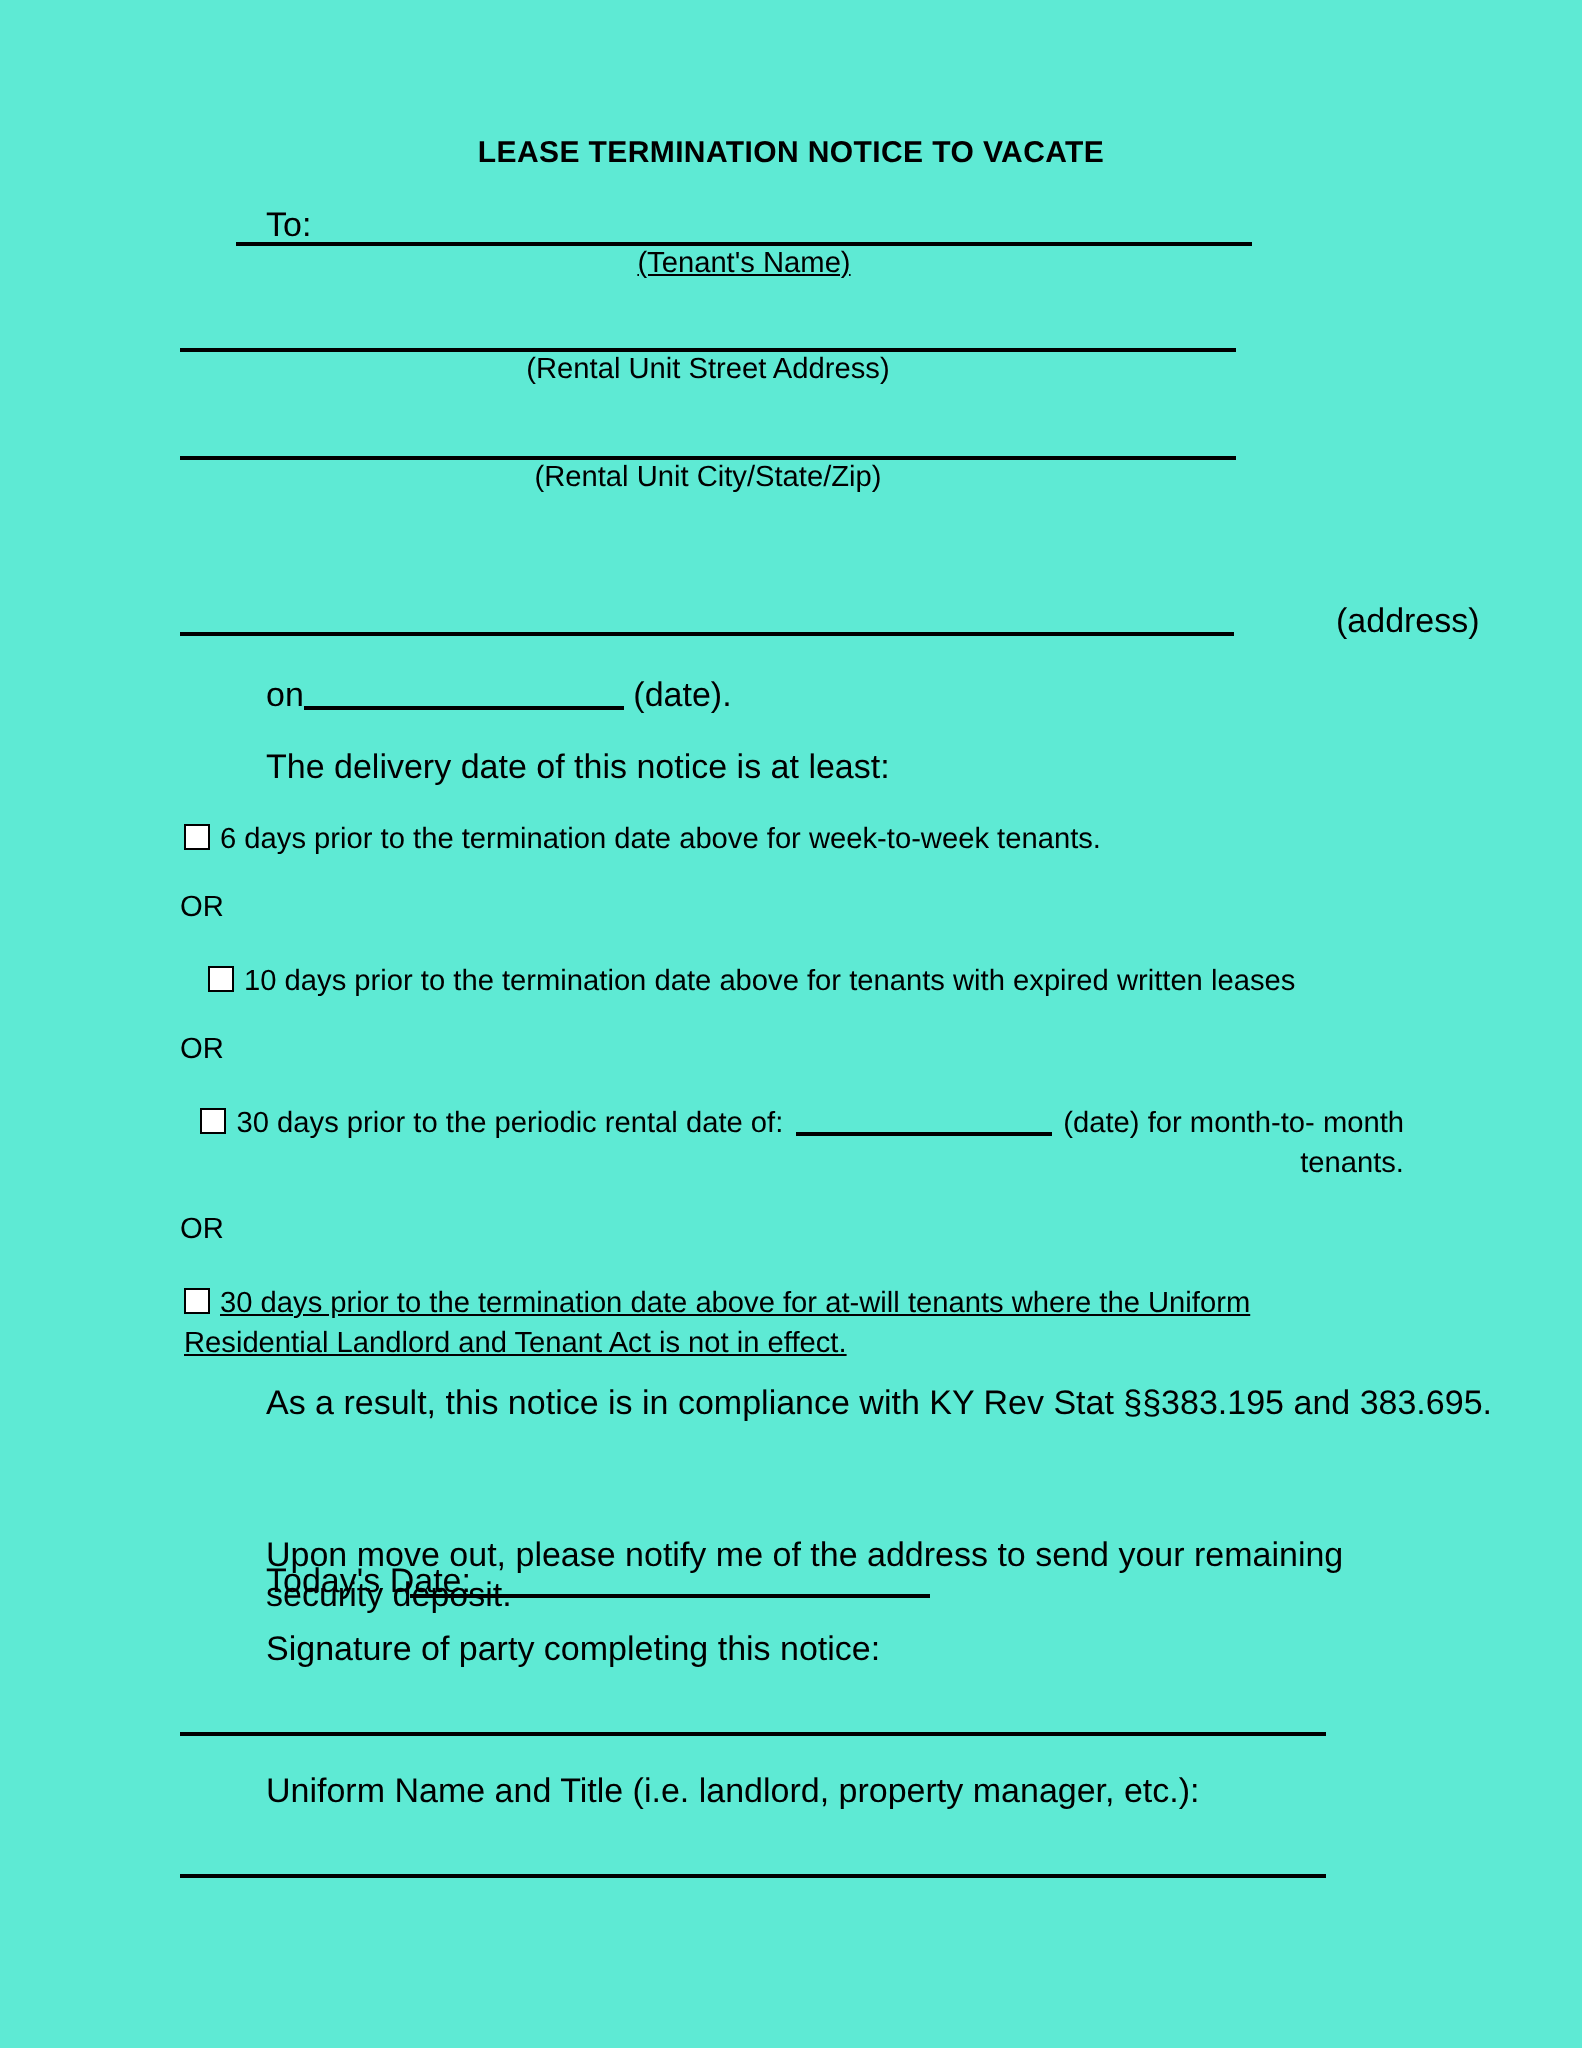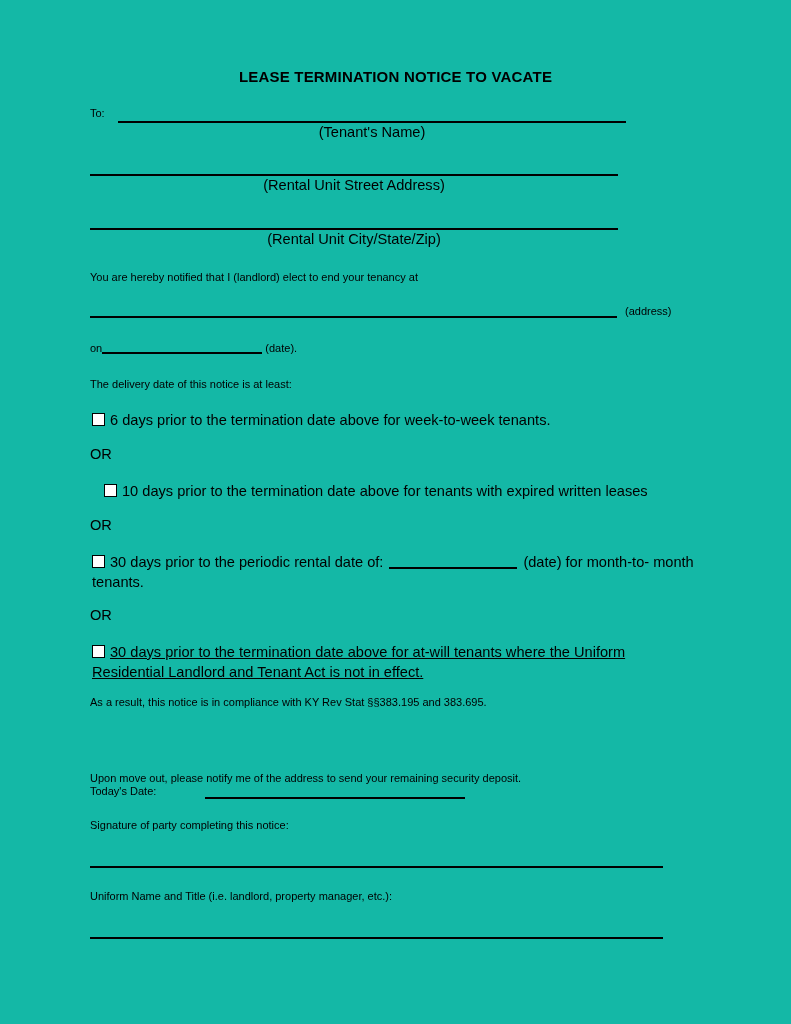--- a/index.html
+++ b/index.html
@@ -15,40 +15,41 @@
     font-family: "Liberation Sans", sans-serif;
     color: #000000;
     overflow: hidden;
   }
 
   .page {
     position: absolute;
     left: 0; top: 0;
     width: 791px;
     height: 1024px;
-    background: #14b8a6;
+    background: #5eead4;
   }
 
   
   .doc-title {
     position: absolute;
     left: 0;
     top: 68px;
     width: 791px;
     text-align: center;
     font-size: 15px;
     font-weight: bold;
     letter-spacing: 0.2px;
   }
 
   
   .para {
     position: absolute;
-    font-size: 11px;
+    font-size: 17px;
     line-height: 20px;
+    margin-left: 43px;
   }
 
   .caption {
     position: absolute;
     font-size: 14.6px;
     text-align: center;
   }
 
   
   .rule {
@@ -86,29 +87,28 @@
 </style>
 </head>
 <body>
 
 <div class="page">
 
   <div class="doc-title">LEASE TERMINATION NOTICE TO VACATE</div>
 
   <div class="para" style="left:90px; top:103px;">To:</div>
   <div class="rule" style="left:118px; top:121px; width:508px;"></div>
-  <div class="caption" style="left:118px; top:124px; width:508px;">(Tenant's Name)</div>
+  <div class="caption" style="left:118px; top:124px; width:508px;text-decoration:underline;">(Tenant's Name)</div>
 
   <div class="rule" style="left:90px; top:174px; width:528px;"></div>
   <div class="caption" style="left:90px; top:177px; width:528px;">(Rental Unit Street Address)</div>
 
   <div class="rule" style="left:90px; top:228px; width:528px;"></div>
   <div class="caption" style="left:90px; top:231px; width:528px;">(Rental Unit City/State/Zip)</div>
 
-  <div class="para" style="left:90px; top:267px; width:620px;">You are hereby notified that I (landlord) elect to end your tenancy at</div>
 
   <div class="rule" style="left:90px; top:316px; width:527px;"></div>
   <div class="para" style="left:625px; top:301px;">(address)</div>
 
   <div class="para" style="left:90px; top:374px; width:620px;">The delivery date of this notice is at least:</div>
 
   <div class="para" style="left:90px; top:338px;">
     <span>on</span><span class="blank" style="width:160px;"></span>
     <span>(date).</span>
   </div>
@@ -118,21 +118,21 @@
   </div>
 
   <div class="or" style="left:90px; top:446px;">OR</div>
 
   <div class="check-row" style="left:92px; top:481px; width:640px;padding-left:12px;">
     <span class="cbox"></span><span>10 days prior to the termination date above for tenants with expired written leases</span>
   </div>
 
   <div class="or" style="left:90px; top:517px;">OR</div>
 
-  <div class="check-row" style="left:92px; top:552px; width:610px;">
+  <div class="check-row" style="left:92px; top:552px; width:610px;text-align:right;">
     <span class="cbox"></span><span>30 days prior to the periodic rental date of:</span><span class="blank" style="width:128px; margin:0 6px;"></span><span>(date) for month-to-</span>
     <span>month tenants.</span>
   </div>
 
   <div class="or" style="left:90px; top:607px;">OR</div>
 
   <div class="check-row" style="left:92px; top:642px; width:590px;text-decoration:underline;">
     <span class="cbox"></span><span>30 days prior to the termination date above for at-will tenants where the Uniform</span>
     <span>Residential Landlord and Tenant Act is not in effect.</span>
   </div>

